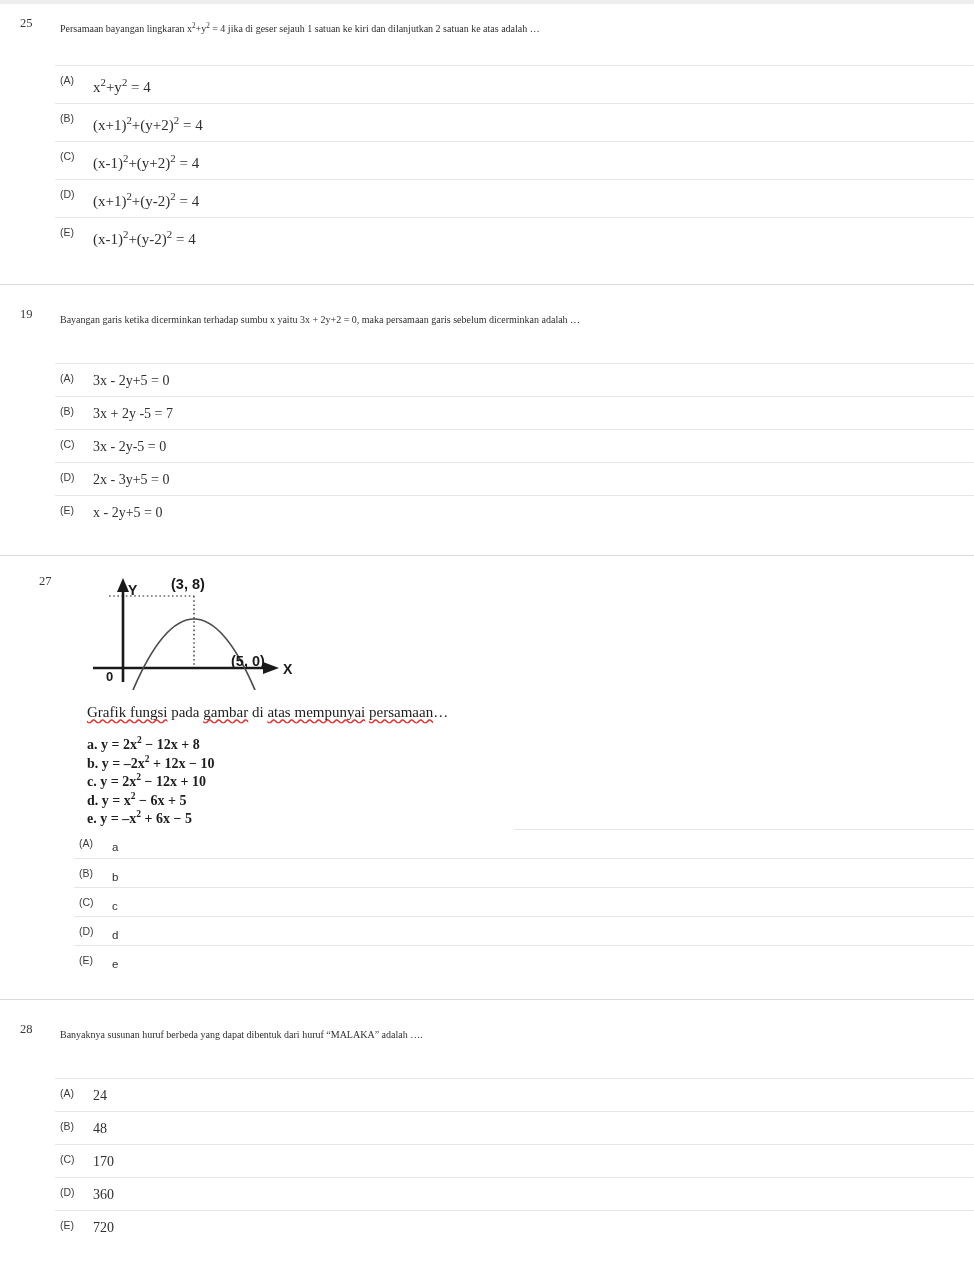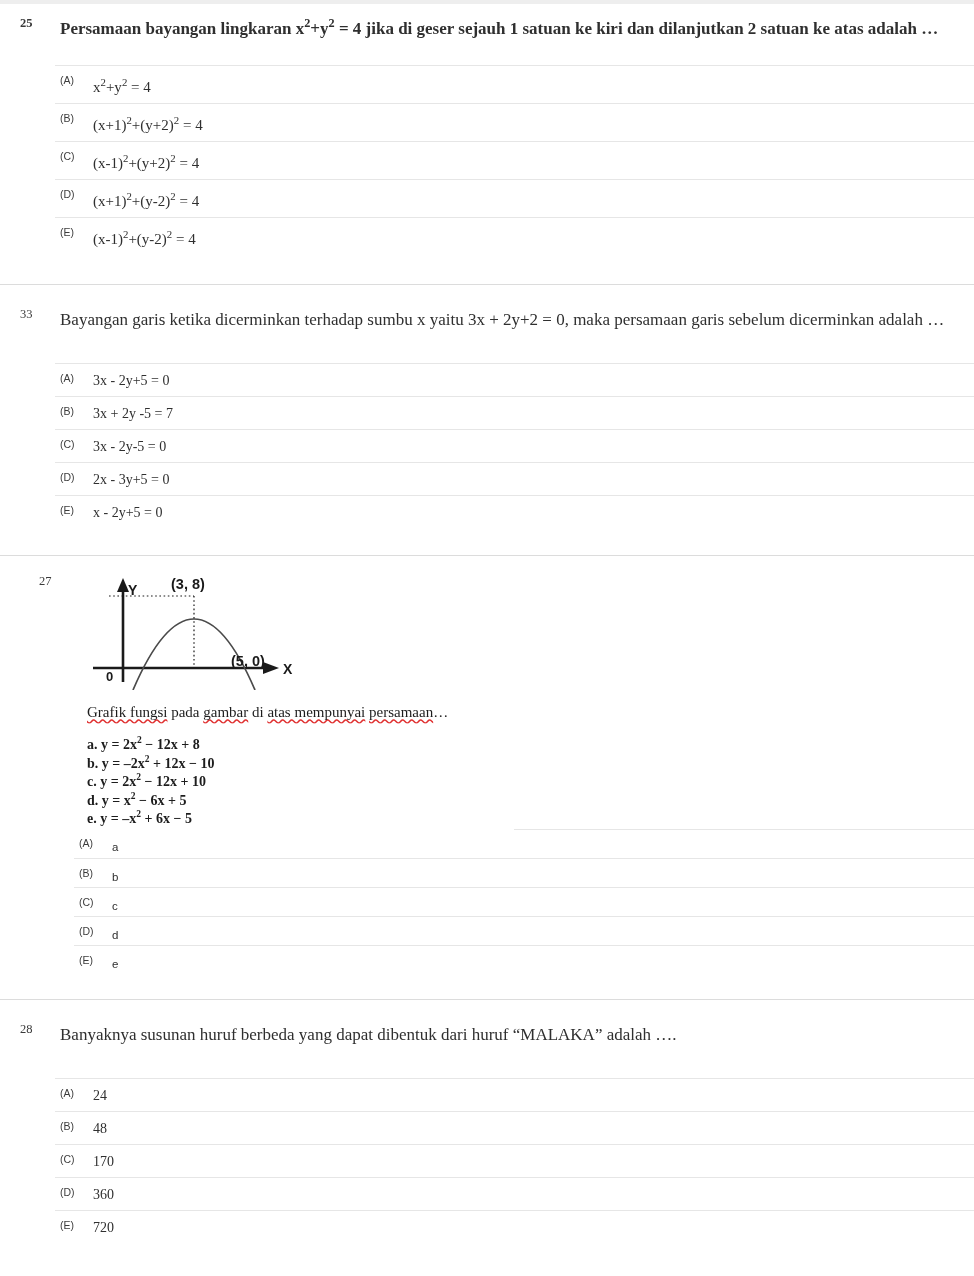--- a/index.html
+++ b/index.html
@@ -42,21 +42,21 @@
     text-align: left;
     font-family: "Liberation Serif", serif;
     font-size: 12.5px;
     color: #3a3a3a;
     line-height: 15px;
   }
   .qtext {
     margin-left: 60px;
     margin-right: 20px;
     font-family: "Liberation Serif", serif;
-    font-size: 17px;
+    font-size: 10px;
     line-height: 20px;
     color: #2f2f2f;
     padding-top: 3px;
   }
   .qtext sup { font-size: 0.72em; vertical-align: super; line-height: 0; }
 
   
   .options {
     margin-top: 20px;
   }
@@ -150,21 +150,21 @@
   }
 </style>
 </head>
 <body>
 
 <div class="top-bar"></div>
 
 <div class="page">
 
   <div class="qblock" style="padding-top:12px;">
-    <div class="qhead" style="min-height:28px;font-weight:bold;">
+    <div class="qhead" style="min-height:28px;">
       <div class="qnum">25</div>
       <div class="qtext">Persamaan bayangan lingkaran x<sup>2</sup>+y<sup>2</sup> = 4 jika di geser sejauh 1 satuan ke kiri dan dilanjutkan 2 satuan ke atas adalah …</div>
     </div>
     <div class="options" style="margin-top:21px;">
       <div class="opt math">
         <span class="opt-label">(A)</span>
         <div class="opt-val">x<sup>2</sup>+y<sup>2</sup> = 4</div>
       </div>
       <div class="opt math">
         <span class="opt-label">(B)</span>
@@ -182,21 +182,21 @@
         <span class="opt-label">(E)</span>
         <div class="opt-val">(x-1)<sup>2</sup>+(y-2)<sup>2</sup> = 4</div>
       </div>
     </div>
   </div>
 
   <div class="section-rule" style="margin-top:29px;"></div>
 
   <div class="qblock" style="padding-top:22px;">
     <div class="qhead" style="min-height:26px;">
-      <div class="qnum">33</div>
+      <div class="qnum">19</div>
       <div class="qtext">Bayangan garis ketika dicerminkan terhadap sumbu x yaitu 3x + 2y+2 = 0, maka persamaan garis sebelum dicerminkan adalah …</div>
     </div>
     <div class="options" style="margin-top:30px;">
       <div class="opt" style="min-height:33px;">
         <span class="opt-label">(A)</span>
         <div class="opt-val">3x - 2y+5 = 0</div>
       </div>
       <div class="opt" style="min-height:33px;">
         <span class="opt-label">(B)</span>
         <div class="opt-val">3x + 2y -5 = 7</div>

